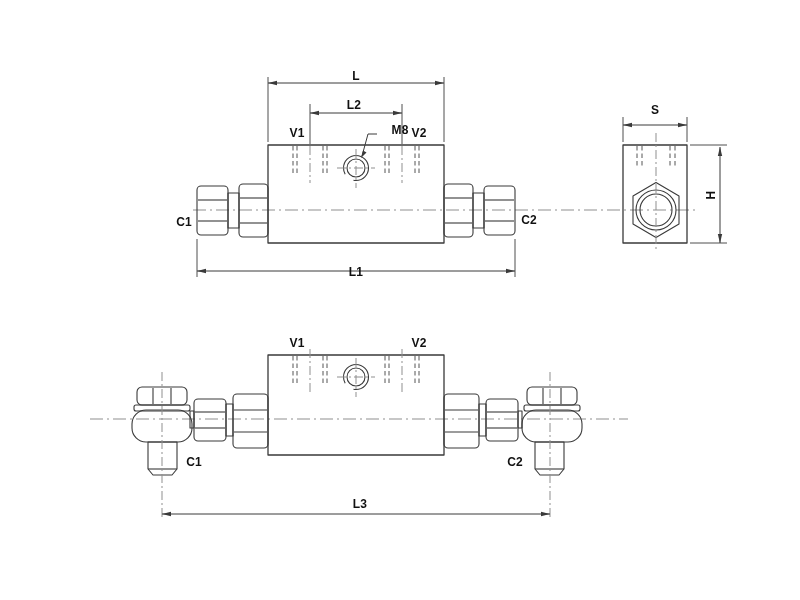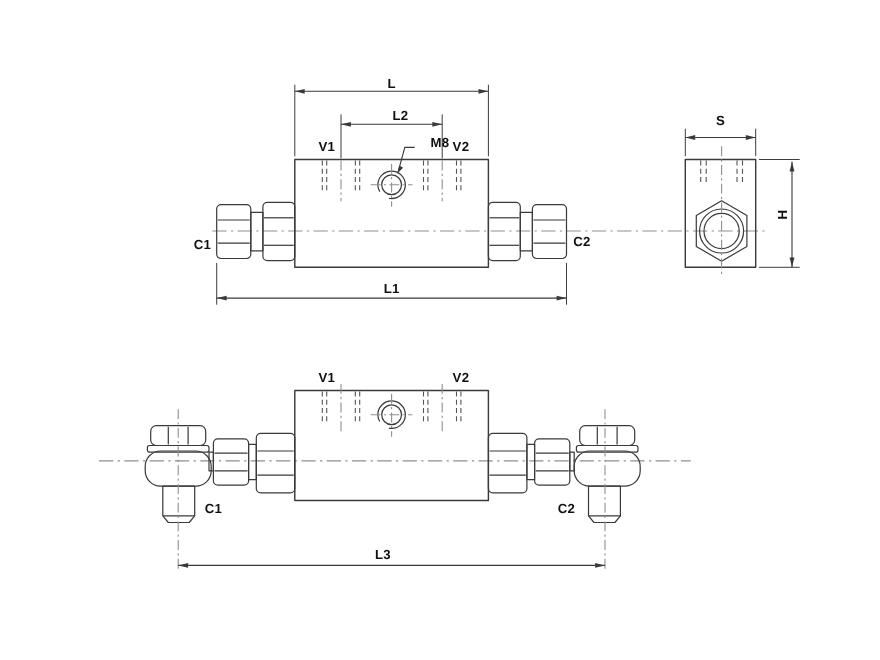--- a/index.html
+++ b/index.html
@@ -199,30 +199,30 @@
 
     <g>
       <line class="dim" x1="162" y1="514" x2="550" y2="514"></line>
       <polygon class="ar" points="162,514 171,511.8 171,516.2"></polygon>
       <polygon class="ar" points="550,514 541,511.8 541,516.2"></polygon>
     </g>
   </g>
 </svg>
 
 <span class="lbl" style="left:356px;top:76px">L</span>
-<span class="lbl" style="left:364px;top:105px">L2</span>
+<span class="lbl" style="left:354px;top:105px">L2</span>
 <span class="lbl" style="left:297px;top:133px">V1</span>
 <span class="lbl" style="left:400px;top:130px">M8</span>
 <span class="lbl" style="left:419px;top:133px">V2</span>
 <span class="lbl" style="left:184px;top:222px">C1</span>
 <span class="lbl" style="left:529px;top:220px">C2</span>
-<span class="lbl" style="left:356px;top:262px">L1</span>
+<span class="lbl" style="left:356px;top:272px">L1</span>
 
 <span class="lbl" style="left:655px;top:110px">S</span>
 <span class="lbl rot" style="left:711px;top:195px">H</span>
 
 <span class="lbl" style="left:297px;top:343px">V1</span>
 <span class="lbl" style="left:419px;top:343px">V2</span>
 <span class="lbl" style="left:194px;top:462px">C1</span>
 <span class="lbl" style="left:515px;top:462px">C2</span>
-<span class="lbl" style="left:348px;top:504px">L3</span>
+<span class="lbl" style="left:360px;top:504px">L3</span>
 
 </div>
 
 </body></html>

